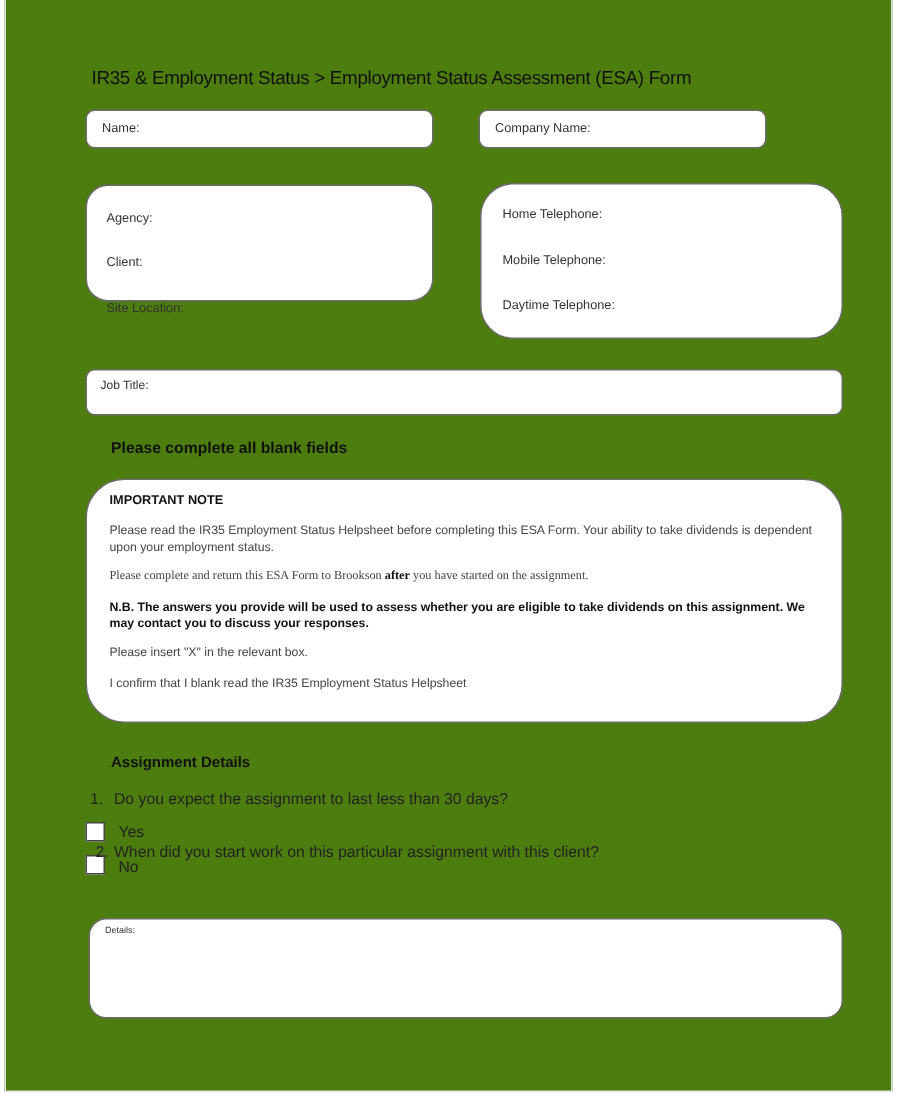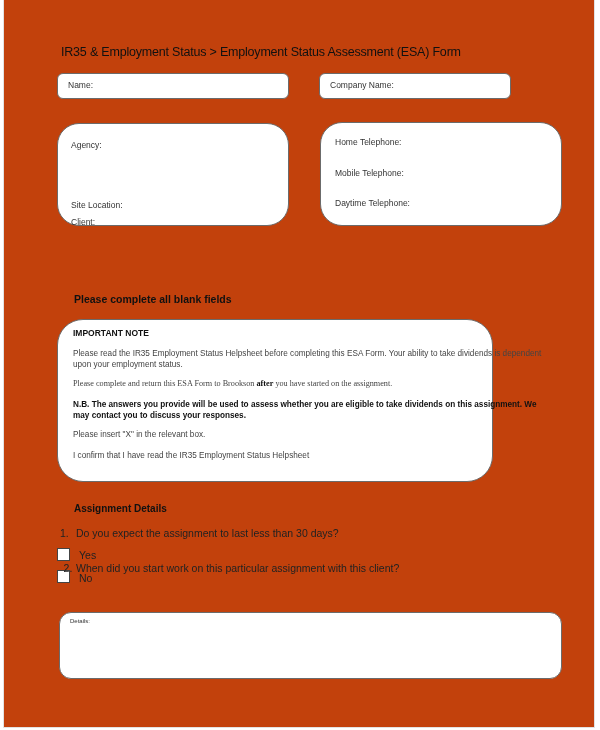--- a/index.html
+++ b/index.html
@@ -1,21 +1,21 @@
 <!DOCTYPE html>
 <html><head>
   <meta charset="utf-8">
   <style>
     * { box-sizing: border-box; margin: 0; padding: 0; }
     html, body { width: 600px; height: 730px; background: #ffffff; overflow: hidden; }
     body { font-family: "Liberation Sans", sans-serif; color: #222; position: relative; }
     .page {
       position: absolute; left: 3px; top: 0; width: 592px; height: 728px;
       border-left: 1px solid #e2e2e2; border-right: 1px solid #e2e2e2; border-bottom: 1px solid #e2e2e2;
-      background: #c2410c;
+      background: #4d7c0f;
     }
     .abs { position: absolute; }
     .title { left: 57px; top: 45px; font-size: 12.5px; letter-spacing: -0.2px; color: #111; }
     .box {
       position: absolute; border: 1.4px solid #6b6b6b; background: #fff;
     }
     .small-box { border-radius: 6px; }
     .mid-box { border-radius: 22px; }
     .big-box { border-radius: 26px; }
     .label { position: absolute; font-size: 8.5px; color: #333; }
@@ -37,44 +37,47 @@
   <div class="abs title">IR35 &amp; Employment Status &gt; Employment Status Assessment (ESA) Form</div>
 
   <div class="box small-box" style="left:53px; top:73px; width:232px; height:26px;">
     <span class="label" style="left:10px; top:6px;">Name:</span>
   </div>
 
   <div class="box small-box" style="left:315px; top:73px; width:192px; height:26px;">
     <span class="label" style="left:10px; top:6px;">Company Name:</span>
   </div>
 
-  <div class="box mid-box" style="left:53px; top:123px; width:232px; height:103px;">
+  <div class="box mid-box" style="left:53px; top:123px; width:232px; height:78px;border-radius:15px;">
     <span class="label" style="left:13px; top:16px;">Agency:</span>
-    <span class="label" style="left:13px; top:45px;margin-top:48px;">Client:</span>
+    <span class="label" style="left:13px; top:45px;">Client:</span>
     <span class="label" style="left:13px; top:76px;">Site Location:</span>
   </div>
 
   <div class="box mid-box" style="left:316px; top:122px; width:242px; height:104px;">
     <span class="label" style="left:14px; top:14px;">Home Telephone:</span>
     <span class="label" style="left:14px; top:45px;text-align:center;">Mobile Telephone:</span>
     <span class="label" style="left:14px; top:75px;">Daytime Telephone:</span>
   </div>
 
+  <div class="box small-box" style="left:53px; top:246px; width:505px; height:31px;">
+    <span class="label" style="left:9px; top:5px; font-size:8px;">Job Title:</span>
+  </div>
 
   <div class="section-head" style="left:54px; top:293px;">Please complete all blank fields</div>
 
-  <div class="box big-box" style="left:53px; top:319px; width:436px; height:163px;">
+  <div class="box big-box" style="left:53px; top:319px; width:505px; height:163px;">
     <div class="note-text note-bold" style="left:15px; top:8px; font-size:8.5px;">IMPORTANT NOTE</div>
     <div class="note-text" style="left:15px; top:28px;">Please read the IR35 Employment Status Helpsheet before completing this ESA Form. Your ability to take dividends is dependent upon your employment status.</div>
     <div class="note-text" style="left:15px; top:58px;font-family:Liberation Serif, serif;">
       <span>Please complete and return this ESA Form to Brookson </span><span class="note-bold">after</span><span> you have started on the assignment.</span>
     </div>
     <div class="note-text note-bold" style="left:15px; top:79px; width:475px;">N.B. The answers you provide will be used to assess whether you are eligible to take dividends on this assignment. We may contact you to discuss your responses.</div>
     <div class="note-text" style="left:15px; top:109px;">Please insert "X" in the relevant box.</div>
-    <div class="note-text" style="left:15px; top:130px;">I confirm that I have read the IR35 Employment Status Helpsheet</div>
+    <div class="note-text" style="left:15px; top:130px;">I confirm that I blank read the IR35 Employment Status Helpsheet</div>
   </div>
 
   <div class="section-head" style="left:54px; top:503px; font-size:10px;">Assignment Details</div>
 
   <div class="question" style="left:56px; top:527px;">
     <span class="qnum">1.</span><span>Do you expect the assignment to last less than 30 days?</span>
   </div>
 
   <div class="checkbox" style="left:53px; top:548px;"></div>
   <span class="opt-label" style="left:75px; top:549px;">Yes</span>

